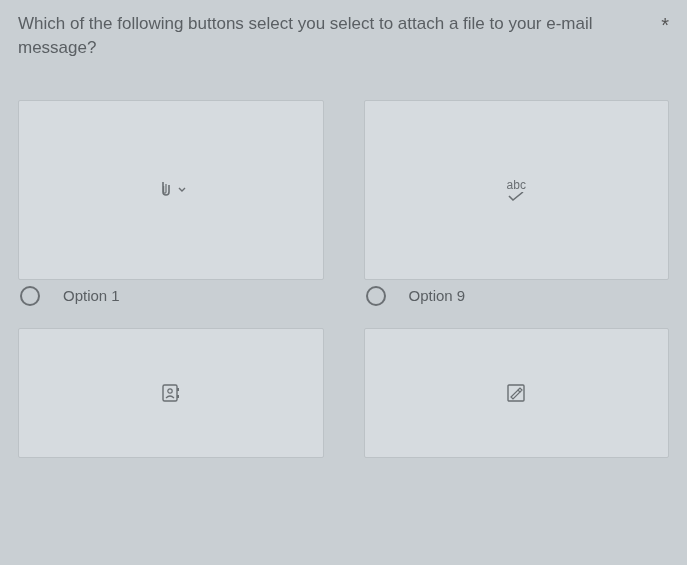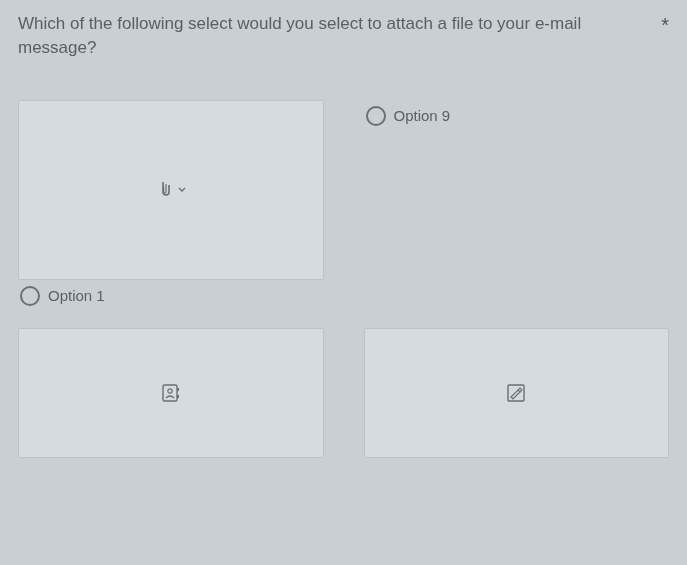--- a/index.html
+++ b/index.html
@@ -42,21 +42,21 @@
     border-radius: 2px;
     height: 180px;
     display: flex;
     align-items: center;
     justify-content: center;
   }
   .card-short { height: 130px; }
   .radio-row {
     display: flex;
     align-items: center;
-    gap: 8px;
+    gap: 23px;
     padding: 6px 2px 10px 2px;
   }
   .radio {
     width: 20px;
     height: 20px;
     border: 2px solid #6b7074;
     border-radius: 50%;
     background: transparent;
     flex-shrink: 0;
   }
@@ -73,21 +73,21 @@
   .abc {
     font-size: 12px;
     color: #6a6f73;
     position: relative;
   }
 </style>
 </head>
 <body>
 
 <div class="header-row">
-  <div class="question">Which of the following select would you select to attach a file to your e-mail message?</div>
+  <div class="question">Which of the following buttons select you select to attach a file to your e-mail message?</div>
   <div class="required-dot">*</div>
 </div>
 
 <div class="grid">
 
   <div>
     <div class="card">
       <span class="icon-slot">
         <svg width="16" height="20" viewBox="0 0 16 20">
           <path d="M7 2 v10 a3 3 0 0 0 6 0 V5" fill="none" stroke="#6a6f73" stroke-width="1.6"></path>
@@ -98,20 +98,28 @@
         </svg>
       </span>
     </div>
     <div class="radio-row">
       <span class="radio"></span>
       <span class="opt-label">Option 1</span>
     </div>
   </div>
 
   <div>
+    <div class="card">
+      <span class="icon-slot" style="flex-direction:column;align-items:center;gap:0;">
+        <span class="abc">abc</span>
+        <svg width="18" height="10" viewBox="0 0 18 10">
+          <path d="M2 4 L6 8 L16 0" fill="none" stroke="#6a6f73" stroke-width="1.6"></path>
+        </svg>
+      </span>
+    </div>
     <div class="radio-row">
       <span class="radio"></span>
       <span class="opt-label">Option 9</span>
     </div>
   </div>
 
   <div>
     <div class="card card-short">
       <span class="icon-slot">
         <svg width="22" height="20" viewBox="0 0 22 20">

